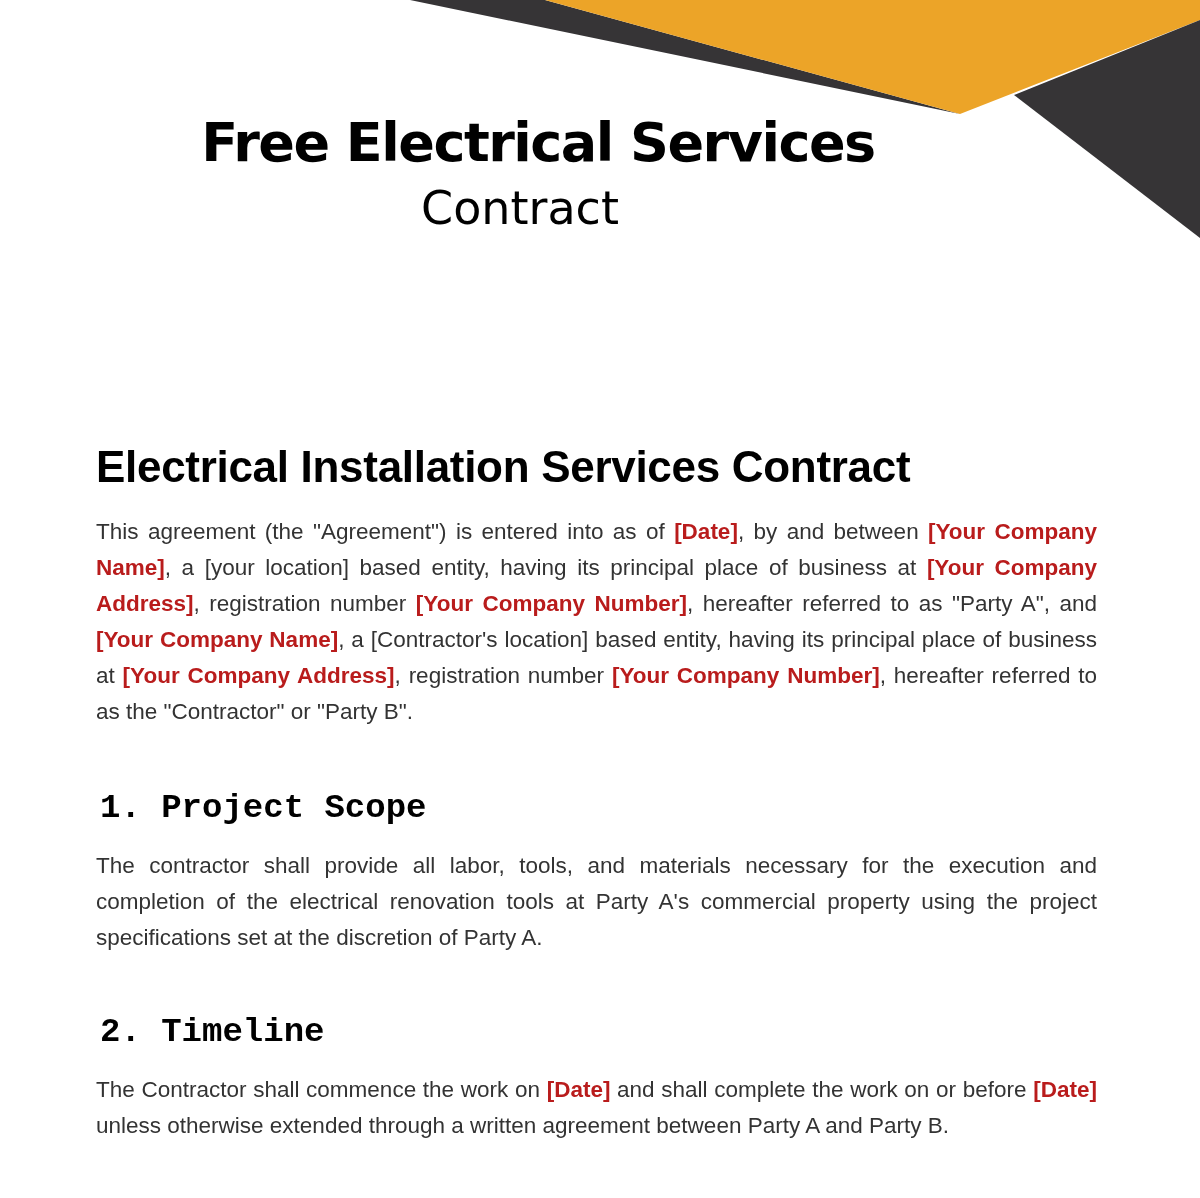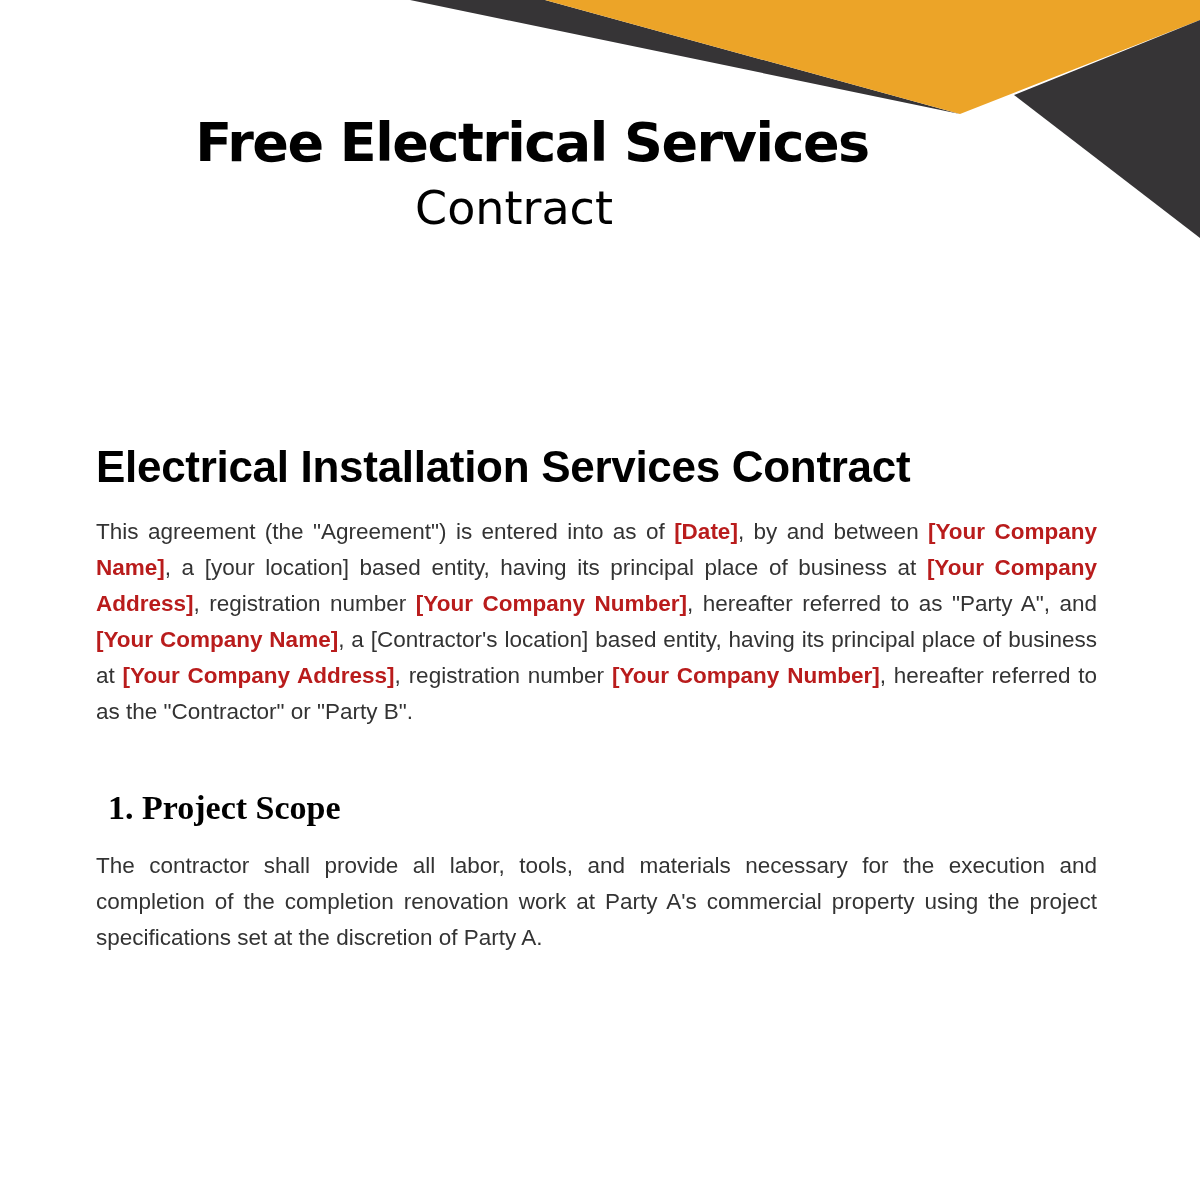--- a/index.html
+++ b/index.html
@@ -1,35 +1,35 @@
 <!DOCTYPE html>
 <html><head>
 <meta charset="utf-8">
 <style>
   html, body { margin: 0; padding: 0; background: #ffffff; }
   body { width: 1200px; height: 1198px; position: relative; overflow: hidden; }
   .deco { position: absolute; left: 0; top: 0; width: 1200px; height: 260px; }
-  .title-block { position: absolute; left: 0; top: 108px; width: 1064px; text-align: center; }
+  .title-block { position: absolute; left: 6px; top: 108px; width: 1064px; text-align: center; }
   .title-main {
     font-family: "DejaVu Sans", sans-serif; font-weight: bold; font-size: 54px;
     color: #000; letter-spacing: -1.5px; line-height: 70px; margin: 0;
     position: relative; left: 0px;
   }
   .title-sub {
     font-family: "DejaVu Sans", sans-serif; font-weight: normal; font-size: 46px;
     color: #000; line-height: 60px; margin: 0; position: relative; left: -18px;
   }
   .content { position: absolute; left: 96px; top: 436px; width: 1001px; }
   .h1 {
     font-family: "Liberation Sans", sans-serif; font-weight: bold; font-size: 44px;
     color: #000; margin: 0 0 16px 0; line-height: 62px; letter-spacing: -0.3px;
   }
   .h2 {
-    font-family: Liberation Serif, serif; font-weight: bold; font-size: 34px;
-    color: #000; margin: 0 0 16px 12px; line-height: 48px;
+    font-family: Liberation Mono, monospace; font-weight: bold; font-size: 34px;
+    color: #000; margin: 0 0 16px 4px; line-height: 48px;
   }
   .p {
     font-family: "Liberation Sans", sans-serif; font-size: 22.5px; color: #333;
     line-height: 36px; text-align: justify; margin: 0;
   }
   .p b { color: #b91c1c; font-weight: bold; }
   .sec1 { margin-top: 54px; }
   .sec2 { margin-top: 52px; }
 </style>
 </head>
@@ -45,16 +45,20 @@
   <div class="title-main">Free Electrical Services</div>
   <div class="title-sub">Contract</div>
 </div>
 
 <div class="content">
   <h1 class="h1">Electrical Installation Services Contract</h1>
   <p class="p">This agreement (the "Agreement") is entered into as of <b>[Date]</b>, by and between <b>[Your Company Name]</b>, a [your location] based entity, having its principal place of business at <b>[Your Company Address]</b>, registration number <b>[Your Company Number]</b>, hereafter referred to as "Party A", and <b>[Your Company Name]</b>, a [Contractor's location] based entity, having its principal place of business at <b>[Your Company Address]</b>, registration number <b>[Your Company Number]</b>, hereafter referred to as the "Contractor" or "Party B".</p>
 
   <div class="sec1">
     <h2 class="h2">1. Project Scope</h2>
-    <p class="p">The contractor shall provide all labor, tools, and materials necessary for the execution and completion of the completion renovation work at Party A's commercial property using the project specifications set at the discretion of Party A.</p>
+    <p class="p">The contractor shall provide all labor, tools, and materials necessary for the execution and completion of the electrical renovation tools at Party A's commercial property using the project specifications set at the discretion of Party A.</p>
   </div>
 
+  <div class="sec2">
+    <h2 class="h2">2. Timeline</h2>
+    <p class="p">The Contractor shall commence the work on <b>[Date]</b> and shall complete the work on or before <b>[Date]</b> unless otherwise extended through a written agreement between Party A and Party B.</p>
+  </div>
 </div>
 
 </body></html>

